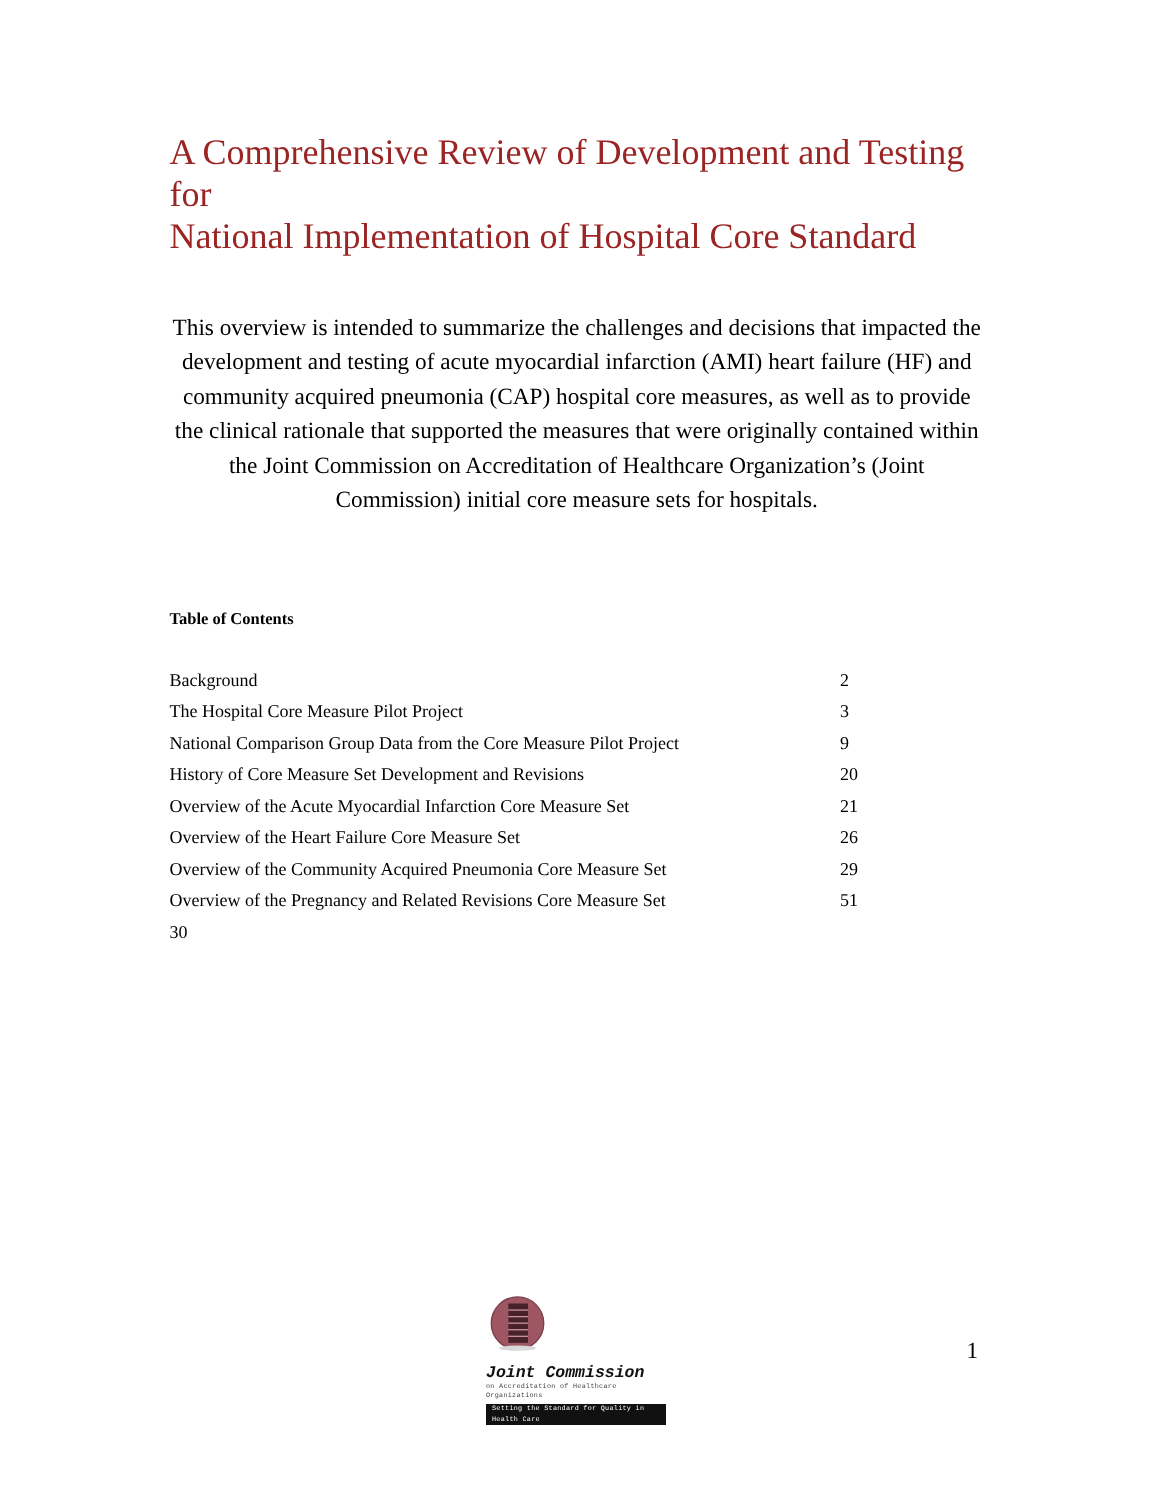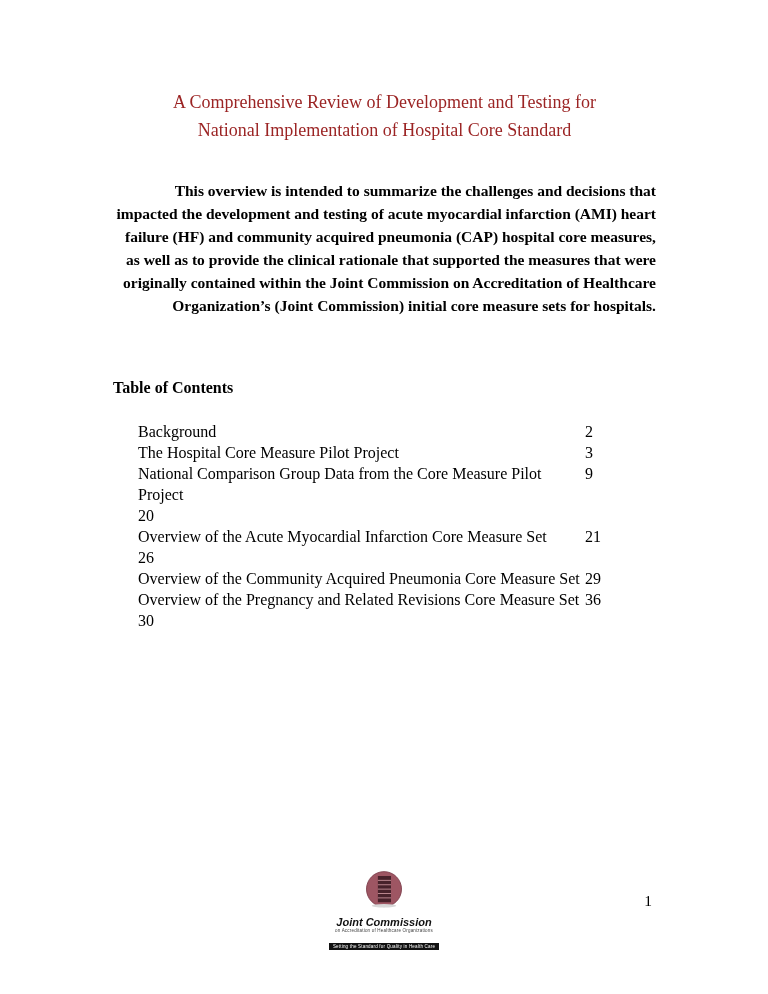--- a/index.html
+++ b/index.html
@@ -14,68 +14,66 @@
     margin: 0 auto;
     background: #ffffff;
     font-family: "Liberation Serif", serif;
     color: #000000;
     overflow: hidden;
   }
   .content {
     padding: 88px 112px 0 113px;
   }
   .doc-title {
-    font-size: 18px;
+    font-size: 24px;
     line-height: 28px;
-    text-align: center;
+    text-align: left;
     font-weight: 400;
     color: #9b2424; 
   }
   .intro {
     margin-top: 35px;
     font-size: 15.5px;
     line-height: 23px;
-    text-align: right;
-    font-weight: bold;
+    text-align: center;
   }
   .toc-heading {
     margin-top: 62px;
-    font-size: 16px;
+    font-size: 11px;
     font-weight: bold;
   }
   .toc-list {
     margin-top: 24px;
   }
   .toc-row {
     display: flex;
-    font-size: 16px;
+    font-size: 12px;
     line-height: 21px;
-    margin-left: 25px;
   }
   .toc-item-title {
     width: 447px;
     flex: 0 0 447px;
   }
   .toc-item-page {
     flex: 0 0 auto;
   }
   .page-number {
     position: absolute;
     top: 892px;
     right: 116px;
     font-size: 15.5px;
   }
   .footer-logo {
     position: absolute;
     left: 50%;
     transform: translateX(-50%);
     bottom: 42px;
     width: 120px;
-    text-align: center;
-    font-family: Liberation Sans, sans-serif;
+    text-align: left;
+    font-family: Liberation Mono, monospace;
   }
   .logo-icon {
     display: inline-block;
     line-height: 0;
   }
   .logo-title {
     font-size: 11px;
     font-weight: bold;
     font-style: italic;
     color: #111111;
@@ -122,36 +120,38 @@
       </div>
       <div class="toc-row">
         <span class="toc-item-title">The Hospital Core Measure Pilot Project</span>
         <span class="toc-item-page">3</span>
       </div>
       <div class="toc-row">
         <span class="toc-item-title">National Comparison Group Data from the Core Measure Pilot Project</span>
         <span class="toc-item-page">9</span>
       </div>
       <div class="toc-row">
+        <span class="toc-item-title">History of Core Measure Set Development and Revisions</span>
         <span class="toc-item-page">20</span>
       </div>
       <div class="toc-row">
         <span class="toc-item-title">Overview of the Acute Myocardial Infarction Core Measure Set</span>
         <span class="toc-item-page">21</span>
       </div>
       <div class="toc-row">
+        <span class="toc-item-title">Overview of the Heart Failure Core Measure Set</span>
         <span class="toc-item-page">26</span>
       </div>
       <div class="toc-row">
         <span class="toc-item-title">Overview of the Community Acquired Pneumonia Core Measure Set</span>
         <span class="toc-item-page">29</span>
       </div>
       <div class="toc-row">
         <span class="toc-item-title">Overview of the Pregnancy and Related Revisions Core Measure Set</span>
-        <span class="toc-item-page">36</span>
+        <span class="toc-item-page">51</span>
       </div>
       <div class="toc-row">
         <span class="toc-item-page">30</span>
       </div>
     </div>
 
   </div>
 
   <div class="footer-logo">
     <span class="logo-icon">

